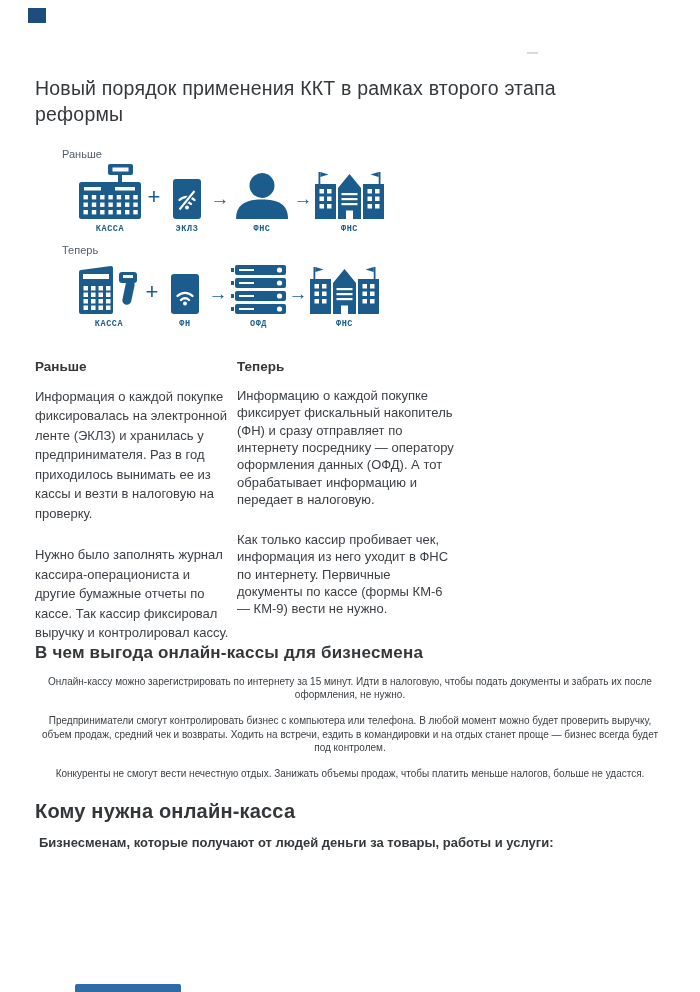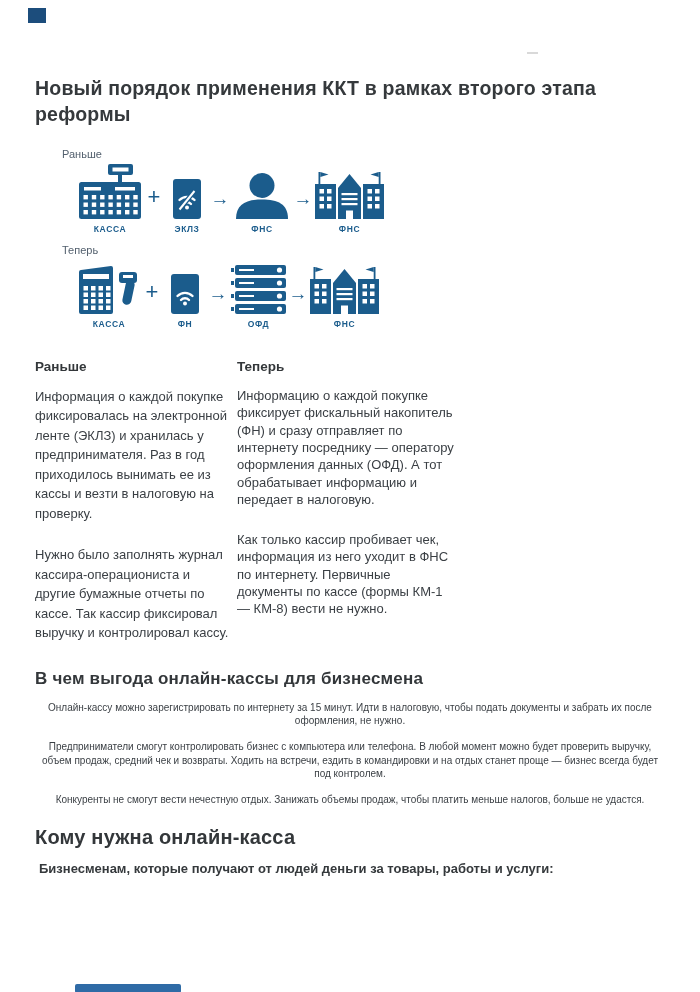--- a/index.html
+++ b/index.html
@@ -9,34 +9,34 @@
     position:relative;
     overflow:hidden;
     font-family:"Liberation Sans","DejaVu Sans",sans-serif;
     color:#3a3f44;
     -webkit-font-smoothing:antialiased;
   }
   .content{padding:76px 35px 0 35px;}
 
   
   .title{
-    font-size:19.5px;line-height:1.33;font-weight:bold;
+    font-size:19.5px;line-height:1.33;font-weight:normal;
     color:#35393c;margin:0 0 20px 0;max-width:600px;letter-spacing:.2px;
   }
   .section-heading{
     font-size:17px;font-weight:bold;color:#33373a;margin:0 0 12px 0;letter-spacing:.2px;
   }
   .who-heading{font-size:20px;}
 
   
   .diagram{margin-left:27px;margin-bottom:26px;}
   .diag-row + .diag-row{margin-top:10px;}
   .diag-row-label{font-size:11px;color:#53606e;margin:0 0 4px 0;}
   .diag-items{display:flex;align-items:flex-end;padding-left:17px;}
-  .diag-cell{display:flex;flex-direction:column;align-items:center;}
+  .diag-cell{display:flex;flex-direction:column;align-items:center;font-family:Liberation Mono, monospace;}
   .icon-box{display:flex;align-items:flex-end;justify-content:center;}
   .diag-label{
     font-size:8.5px;font-weight:bold;color:#1b5c8c;
     letter-spacing:.6px;margin-top:5px;white-space:nowrap;
   }
   .diag-op{
     color:#1b5c8c;text-align:center;font-weight:400;
     margin-bottom:26px;line-height:1;
   }
   .op-plus{font-size:22px;width:26px;}
@@ -49,21 +49,21 @@
   .col{font-size:13px;}
   .col-left{width:196px;margin-right:6px;}
   .col-right{width:218px;}
   .col-head{font-size:13.5px;font-weight:bold;color:#33373a;margin:0 0 13px 0;}
   .col p{margin:0;}
   .col-left p{line-height:1.5;}
   .col-right p{line-height:1.34;}
   .col p + p{margin-top:22px;}
 
   
-  .benefits{margin-top:26px;}
+  .benefits{}
   .benefits p{
     font-size:10px;line-height:1.36;margin:0 0 12px 0;max-width:652px;text-align:center;
   }
   .who{margin-top:20px;}
   .who-lead{font-size:13px;font-weight:bold;margin:4px;max-width:640px;color:#35393c;}
 
   
   .artifact-square{position:absolute;left:28px;top:8px;width:18px;height:15px;background:#1c4d7c;}
   .artifact-dash{position:absolute;left:527px;top:52px;width:11px;height:2px;background:#cfcfcf;opacity:.8;}
   .artifact-bar{position:absolute;left:75px;top:984px;width:106px;height:9px;background:#2f6ba6;border-radius:2px;}
@@ -326,21 +326,21 @@
 
   <div class="comparison">
     <div class="col col-left">
       <div class="col-head">Раньше</div>
       <p>Информация о каждой покупке фиксировалась на электронной ленте (ЭКЛЗ) и хранилась у предпринимателя. Раз в год приходилось вынимать ее из кассы и везти в налоговую на проверку.</p>
       <p>Нужно было заполнять журнал кассира-операциониста и другие бумажные отчеты по кассе. Так кассир фиксировал выручку и контролировал кассу.</p>
     </div>
     <div class="col col-right">
       <div class="col-head">Теперь</div>
       <p>Информацию о каждой покупке фиксирует фискальный накопитель (ФН) и сразу отправляет по интернету посреднику — оператору оформления данных (ОФД). А тот обрабатывает информацию и передает в налоговую.</p>
-      <p>Как только кассир пробивает чек, информация из него уходит в ФНС по интернету. Первичные документы по кассе (формы КМ-1 — КМ-8) вести не нужно.</p>
+      <p>Как только кассир пробивает чек, информация из него уходит в ФНС по интернету. Первичные документы по кассе (формы КМ-6 — КМ-9) вести не нужно.</p>
     </div>
   </div>
 
   <div class="benefits">
     <h2 class="section-heading">В чем выгода онлайн-кассы для бизнесмена</h2>
     <p>Онлайн-кассу можно зарегистрировать по интернету за 15 минут. Идти в налоговую, чтобы подать документы и забрать их после оформления, не нужно.</p>
     <p>Предприниматели смогут контролировать бизнес с компьютера или телефона. В любой момент можно будет проверить выручку, объем продаж, средний чек и возвраты. Ходить на встречи, ездить в командировки и на отдых станет проще — бизнес всегда будет под контролем.</p>
     <p>Конкуренты не смогут вести нечестную отдых. Занижать объемы продаж, чтобы платить меньше налогов, больше не удастся.</p>
   </div>
 

